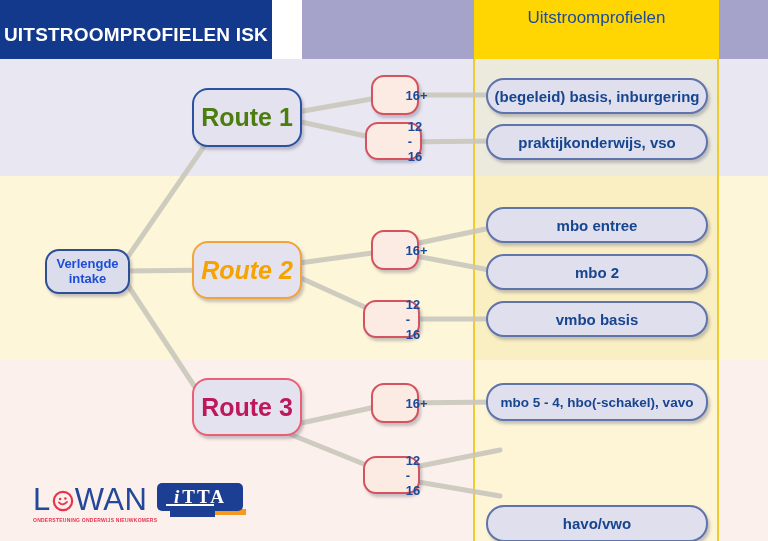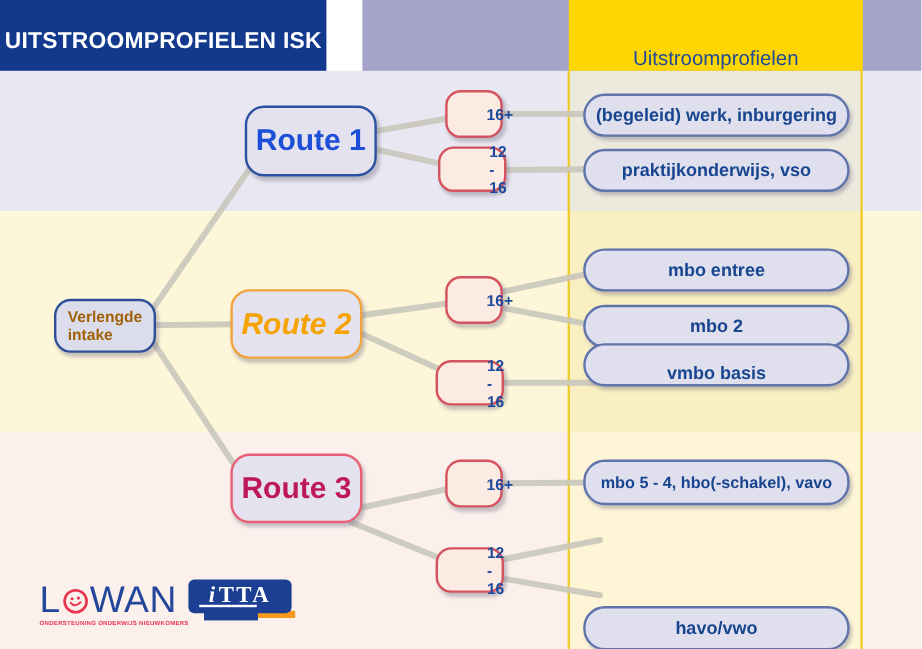--- a/index.html
+++ b/index.html
@@ -17,36 +17,36 @@
   .navy-header .title{color:#ffffff;font-weight:bold;font-size:19px;letter-spacing:.2px;padding-top:10px;}
   .purple-band{left:302px;top:0;width:466px;height:59px;background:#a5a3c9;}
   .row1{left:0;top:59px;width:768px;height:117px;background:#e9e8f2;}
   .row2{left:0;top:176px;width:768px;height:184px;background:#fdf6d9;}
   .row3{left:0;top:360px;width:768px;height:181px;background:#fbf0eb;}
   .col-r1{left:474px;top:59px;width:245px;height:117px;background:#eceadd;}
   .col-r2{left:474px;top:176px;width:245px;height:184px;background:#f9efc2;}
   .col-r3{left:474px;top:360px;width:245px;height:181px;background:#fdf5d6;}
   .col-border{top:59px;width:2px;height:482px;background:#eecb2f;}
   .col-header{left:474px;top:0;width:245px;height:59px;background:#ffd602;
-    display:flex;align-items:flex-end;justify-content:center;}
+    display:flex;align-items:flex-start;justify-content:center;}
   .col-header .col-title{color:#1d4a9a;font-size:17px;font-weight:500;padding-top:8px;}
 
   
   #wires{left:0;top:0;width:768px;height:541px;z-index:2;}
   #wires path{stroke:#c9c6bb;stroke-width:5;stroke-linecap:round;fill:none;opacity:.9;}
 
   
   .node{z-index:3;display:flex;align-items:center;justify-content:center;
     box-shadow:2px 3px 3px rgba(110,108,128,.38);box-sizing:border-box;}
   .intake{left:45px;top:249px;width:85px;height:45px;background:#dbdcec;
-    border:2px solid #2d4f96;border-radius:14px;color:#a16207;font-weight:bold;
-    font-size:13px;line-height:1.12;text-align:left;}
+    border:2px solid #2d4f96;border-radius:14px;color:#1d4ed8;font-weight:bold;
+    font-size:13px;line-height:1.12;text-align:center;}
   .route{width:110px;height:58px;background:#e3e2ee;border-radius:16px;
     font-weight:bold;font-size:25px;}
-  .route1{left:192px;top:88px;height:59px;border:2.5px solid #2a52a0;color:#1d4ed8;margin-left:12px;}
+  .route1{left:192px;top:88px;height:59px;border:2.5px solid #2a52a0;color:#4d7c0f;}
   .route2{left:192px;top:241px;border:2.5px solid #f2a33c;color:#f6a200;font-style:italic;}
   .route3{left:192px;top:378px;border:2.5px solid #ea5f75;color:#be185d;}
   .age{background:#fcebe2;border:2px solid #d5525f;border-radius:13px;
     color:#1b4a9c;font-weight:bold;font-size:13px;padding-left:43px;}
   .outcome{left:486px;width:222px;height:36px;background:#dfdfee;
     border:2px solid #5f74ab;border-radius:18px;color:#17458f;
     font-weight:bold;font-size:15px;white-space:nowrap;}
   .outcome.tight{font-size:13.5px;}
 
   
@@ -140,32 +140,32 @@
   </div>
 
   <div class="abs node age" style="left:371px;top:383px;width:48px;height:40px;">
     <span>16+</span>
   </div>
   <div class="abs node age" style="left:363px;top:456px;width:57px;height:38px;">
     <span>12 - 16</span>
   </div>
 
   <div class="abs node outcome" style="top:78px;">
-    <span>(begeleid) werk, inburgering</span>
+    <span>(begeleid) basis, inburgering</span>
   </div>
   <div class="abs node outcome" style="top:124px;">
     <span>praktijkonderwijs, vso</span>
   </div>
   <div class="abs node outcome" style="top:207px;">
     <span>mbo entree</span>
   </div>
   <div class="abs node outcome" style="top:254px;">
     <span>mbo 2</span>
   </div>
-  <div class="abs node outcome" style="top:286px;align-items:flex-end;">
+  <div class="abs node outcome" style="top:301px;">
     <span>vmbo basis</span>
   </div>
   <div class="abs node outcome tight" style="top:383px;height:38px;">
     <span>mbo 5 - 4, hbo(-schakel), vavo</span>
   </div>
   <div class="abs node outcome" style="top:490px;height:37px;margin-top:15px;">
     <span>havo/vwo</span>
   </div>
 
   <div class="abs lowan">

